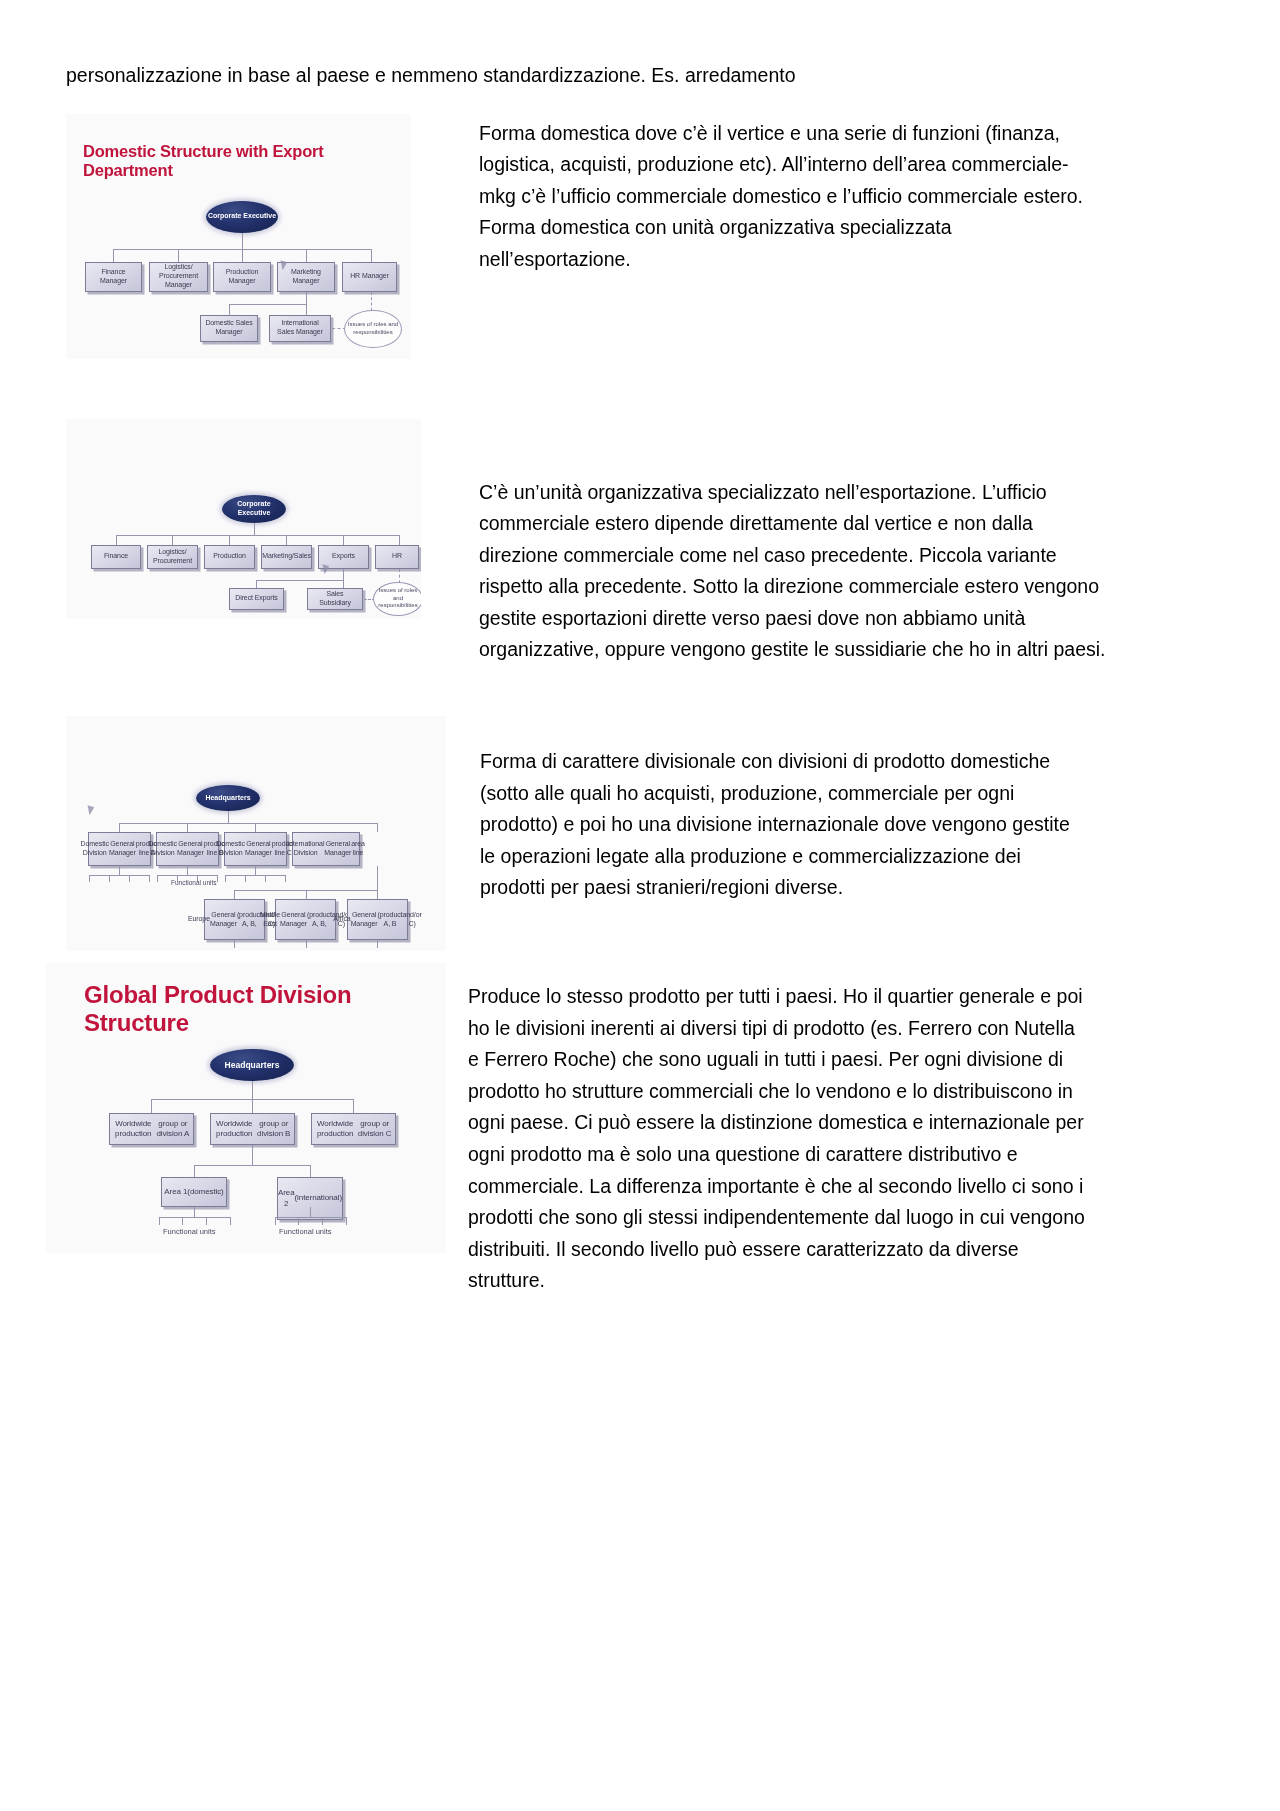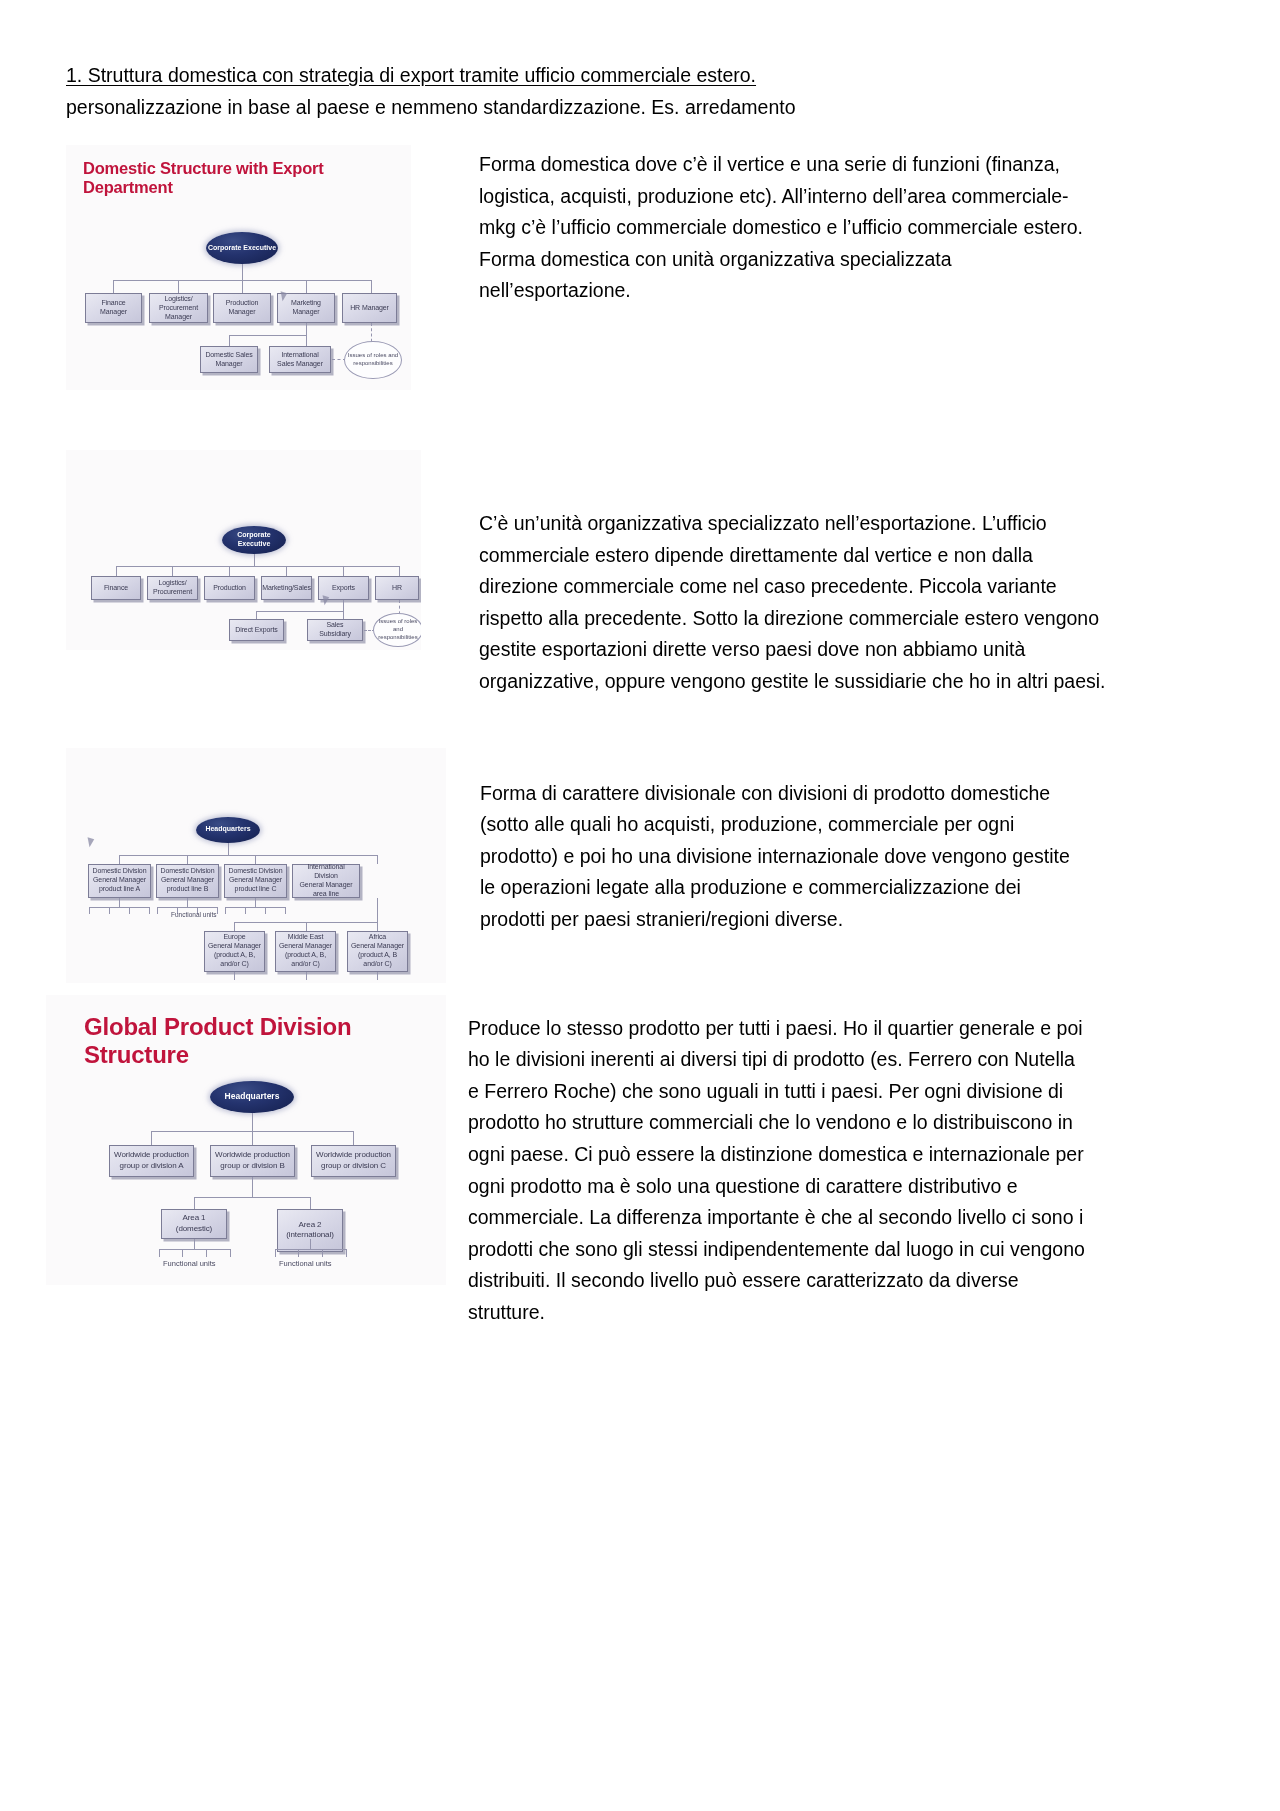--- a/index.html
+++ b/index.html
@@ -72,21 +72,21 @@
     position: relative;
   }
   .node {
     position: absolute;
     box-sizing: border-box;
     background: linear-gradient(150deg, #e9e9f2 0%, #d9d9e8 45%, #c6c6da 100%);
     border: 1px solid #7c7c96;
     color: #3a3a52;
     text-align: center;
     display: flex;
-    flex-direction: column;
+    flex-direction: row;
     align-items: center;
     justify-content: center;
     box-shadow: 2.5px 2.5px 0 rgba(120,120,150,0.55);
     font-size: 7px;
     line-height: 1.28;
     letter-spacing: -0.1px;
     padding: 1px 2px;
   }
   .node span { display: block; white-space: nowrap; }
   .node.wrap span { white-space: normal; }
@@ -158,27 +158,26 @@
     opacity: .75;
   }
 </style>
 </head>
 <body>
 
 <div class="page">
   <div class="content">
 
     <div style="margin-bottom:8px;">
-      <div class="section-head">1. Struttura domestica con strategia di export tramite ufficio commerciale estero.</div>
       <div class="para">personalizzazione in base al paese e nemmeno standardizzazione. Es. arredamento</div>
     </div>
 
     <div class="block" style="margin-top:22px;">
       <div class="slide" style="width:345px;height:245px;">
-        <div class="slide-title" style="position:absolute;left:17px;top:14px;width:300px;font-size:16.5px;">Domestic Structure with Export Department</div>
+        <div class="slide-title" style="position:absolute;left:17px;top:28px;width:300px;font-size:16.5px;">Domestic Structure with Export Department</div>
 
         <div class="chart" style="position:absolute;left:0;top:0;width:345px;height:245px;">
 
           <div class="ellipse" style="left:140px;top:87px;width:72px;height:32px;">
             <span>Corporate Executive</span>
           </div>
 
           <div class="ln v" style="left:176px;top:119px;height:16px;"></div>
 
           <div class="ln h" style="left:47px;top:135px;width:258px;"></div>

